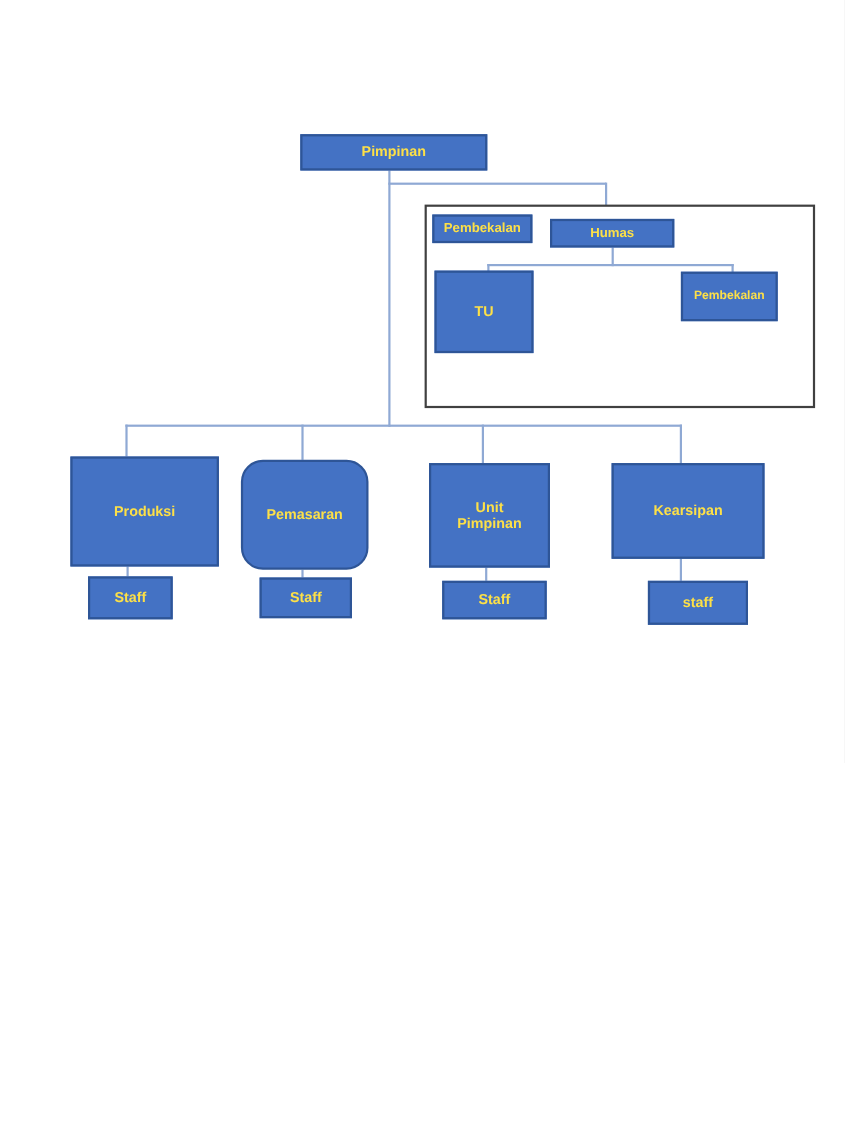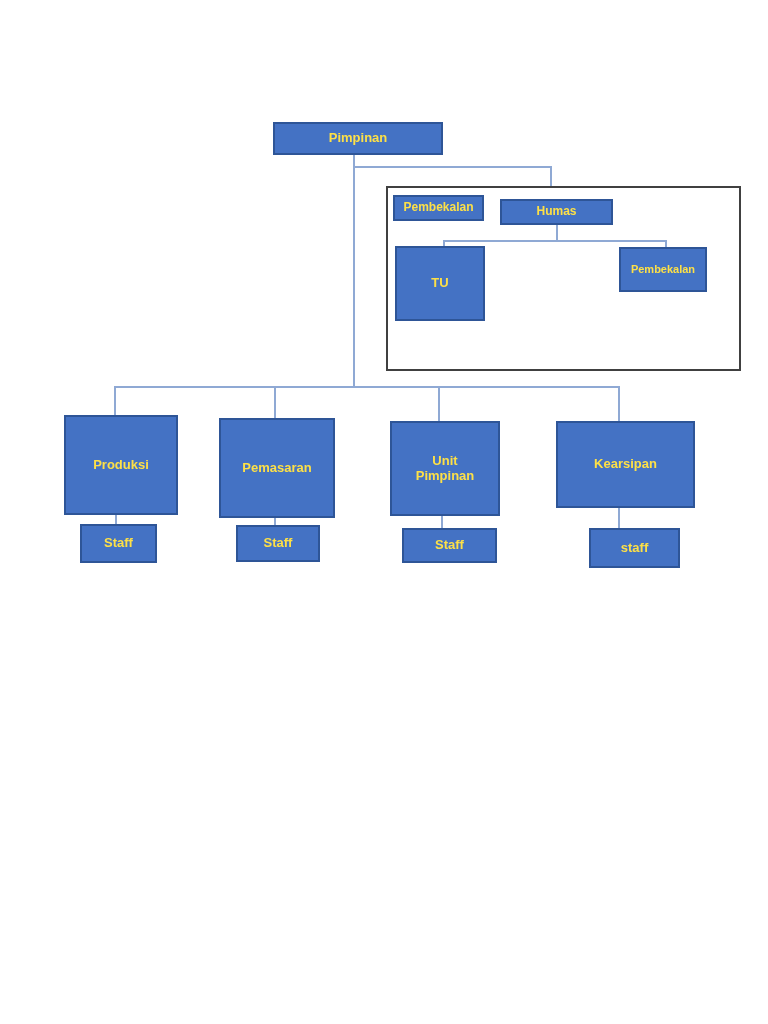--- a/index.html
+++ b/index.html
@@ -59,22 +59,22 @@
     border: 2px solid var(--group-border, #404040);
     background: transparent;
   }
   
   .n-pimpinan        { left: 273px; top: 122px; width: 170px; height: 33px;  font-size: 13px; }
   .n-sekretaris      { left: 393px; top: 195px; width: 91px;  height: 26px;  font-size: 12px; }
   .n-humas           { left: 500px; top: 199px; width: 113px; height: 26px;  font-size: 12px; }
   .n-tu              { left: 395px; top: 246px; width: 90px;  height: 75px;  font-size: 13px; }
   .n-arsip           { left: 509px; top: 247px; width: 98px;  height: 73px;  font-size: 13px; }
   .n-pembekalan      { left: 619px; top: 247px; width: 88px; height: 45px;  font-size: 11px; }
-  .n-produksi        { left: 64px;  top: 415px; width: 114px; height: 100px; font-size: 13px; }
-  .n-pemasaran       { left: 219px; top: 418px; width: 116px; height: 100px; font-size: 13px; }
+  .n-produksi        { left: 64px;  top: 415px; width: 135px; height: 100px; font-size: 13px; }
+  .n-pemasaran       { left: 219px; top: 418px; width: 116px; height: 100px; font-size: 13px; border-radius: 20px; }
   .n-unit-keuangan   { left: 390px; top: 421px; width: 110px; height: 95px;  font-size: 13px; }
   .n-personalia      { left: 556px; top: 421px; width: 139px; height: 87px;  font-size: 13px; }
   .n-staff-produksi  { left: 80px;  top: 524px; width: 77px;  height: 39px;  font-size: 13px; }
   .n-staff-pemasaran { left: 236px; top: 525px; width: 84px;  height: 37px;  font-size: 13px; }
   .n-staff-uk        { left: 402px; top: 528px; width: 95px;  height: 35px;  font-size: 13px; }
   .n-staff-personalia{ left: 589px; top: 528px; width: 91px;  height: 40px;  font-size: 13px; }
 </style>
 </head>
 <body>
 

